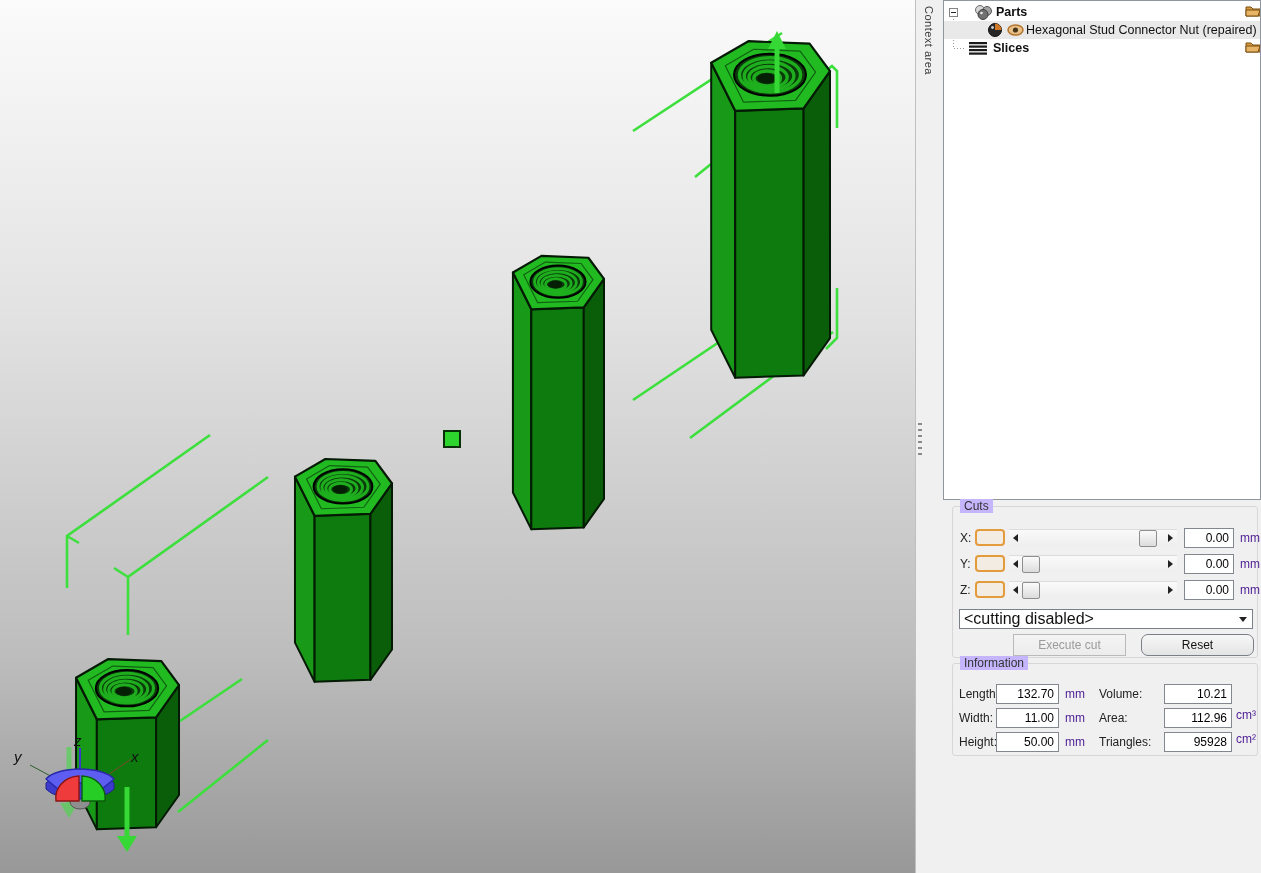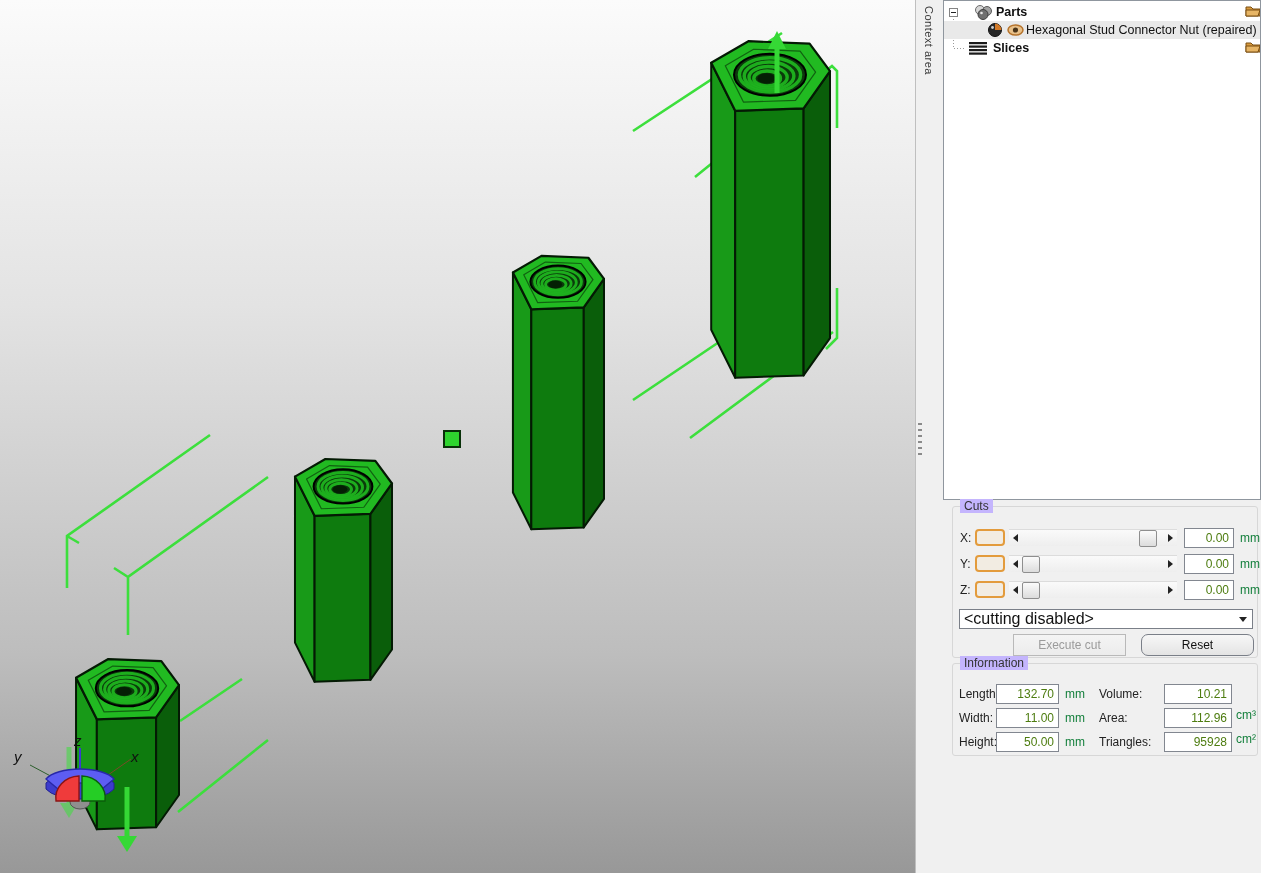--- a/index.html
+++ b/index.html
@@ -54,23 +54,23 @@
   .s-arr { position:absolute; top:4px; width:0; height:0; border-top:4px solid transparent;
            border-bottom:4px solid transparent; }
   .s-arr.left  { left:4px;  border-right:5px solid #222; }
   .s-arr.right { right:4px; border-left:5px solid #222; }
   .thumb { position:absolute; top:0; width:18px; height:17px; border:1px solid #8e8e8e;
            border-radius:2px; background:linear-gradient(#fbfbfb,#dcdcdc); }
   .thumb.pos-right { left:130px; }
   .thumb.pos-left  { left:13px; }
   .val-box { position:absolute; top:0; width:50px; height:20px; border:1px solid #828790;
              background:#fff; font-size:12px; text-align:right; padding-right:4px;
-             font-family:"Liberation Sans", sans-serif; color:#4d7c0f;padding-left:13px; }
+             font-family:"Liberation Sans", sans-serif; color:#000000;padding-left:13px; }
   .cut-row .val-box { left:231px; }
-  .unit { position:absolute; top:3px; font-size:12px; color:#15803d; }
+  .unit { position:absolute; top:3px; font-size:12px; color:#4c1d95; }
   .cut-row .unit { left:287px; }
 
   .mode-select { position:absolute; left:6px; top:102px; width:294px; height:20px;
                  border:1px solid #7a7f88; background:#fff; font-size:16px; color:#111;
                  line-height:18px; padding-left:4px; cursor:pointer; }
   .dd-arrow { position:absolute; right:5px; top:7px; width:0; height:0;
               border-left:4px solid transparent; border-right:4px solid transparent;
               border-top:5px solid #222; }
   .btn { position:absolute; top:127px; width:113px; height:22px; font-size:12px;
          border:1px solid #7a7f88; background:linear-gradient(#f7f7f7,#e4e4e4);

